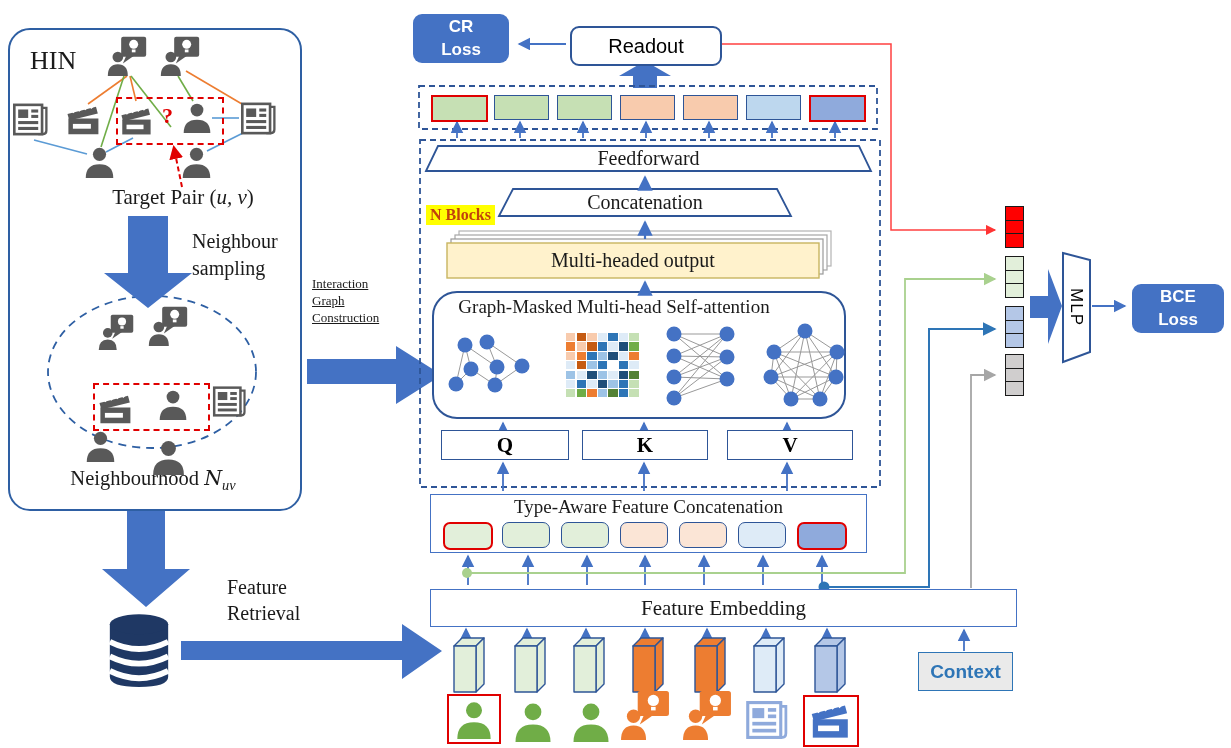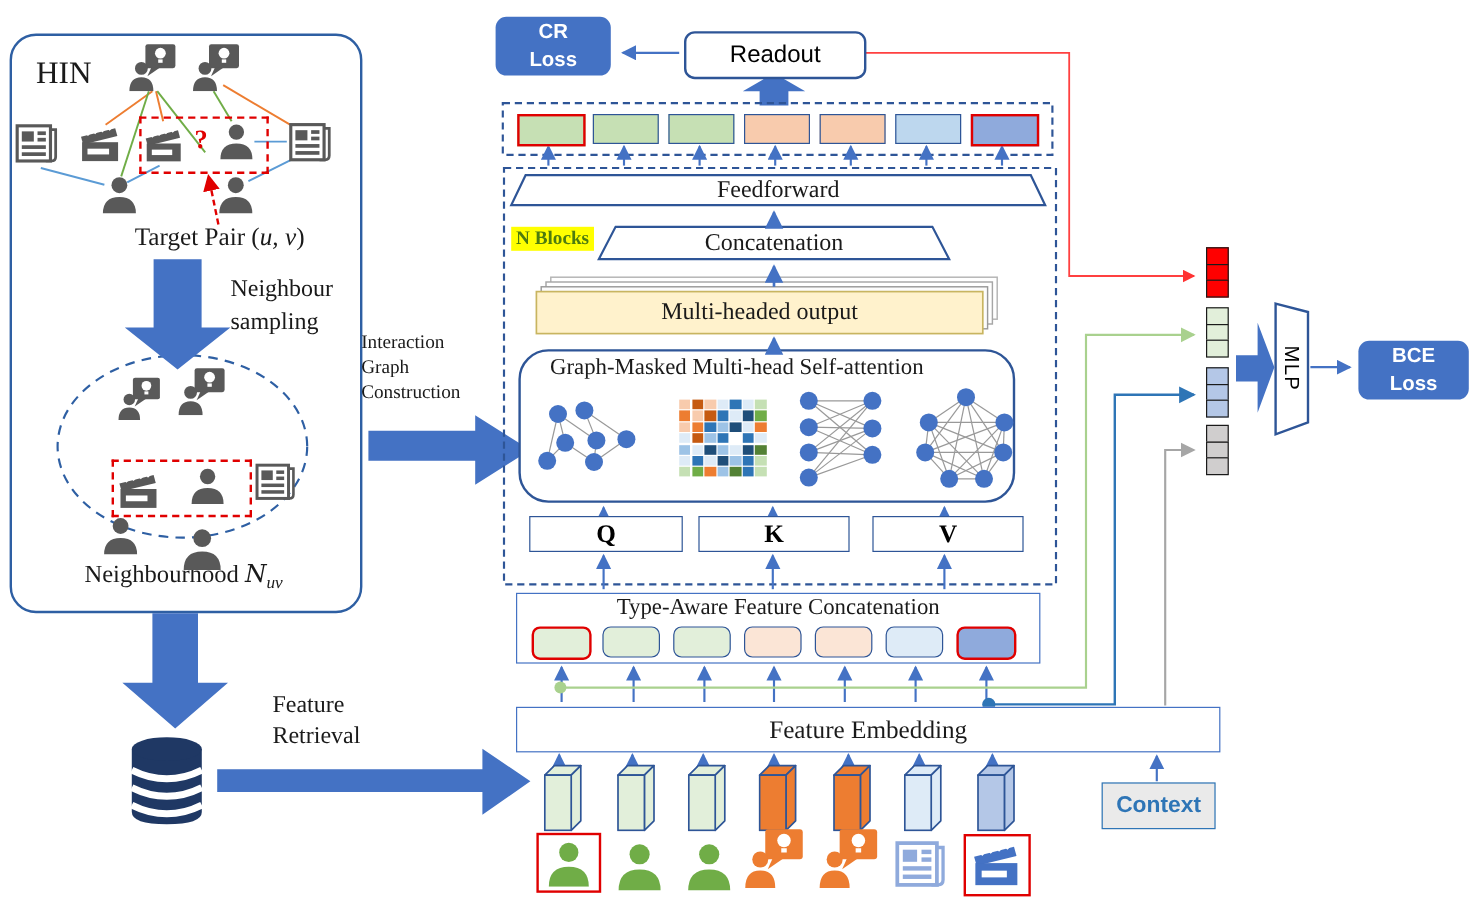--- a/index.html
+++ b/index.html
@@ -14,21 +14,21 @@
   .iconbox{z-index:4;line-height:0;}
   .bluebox{background:#4472C4;border-radius:9px;color:#fff;font-weight:bold;line-height:1.3;z-index:4;}
   .whitebox{background:#fff;border:2px solid #2E5597;border-radius:9px;z-index:4;}
   .qkv{background:#fff;border:1.8px solid #2E5597;font-weight:bold;font-size:21px;z-index:4;}
   .outline-box{background:#fff;border:1.6px solid #4472C4;z-index:3;}
   .ocell{position:absolute;top:9px;width:53px;height:23px;border:1.5px solid #2E5597;z-index:4;}
   .ocell.redb{border:2.5px solid #E00000;}
   .tcell{position:absolute;top:28px;width:46px;height:24px;border:1.5px solid #2E5597;border-radius:7px;z-index:4;}
   .tcell.redb{border:2px solid #E00000;}
   .scell{position:absolute;width:17px;height:13px;border:1.6px solid #1a1a1a;z-index:4;}
-  .nblocks{background:#FFFF00;color:#4d7c0f;font-weight:bold;font-size:16px;padding:1px 4px;z-index:5;}
+  .nblocks{background:#FFFF00;color:#c2410c;font-weight:bold;font-size:16px;padding:1px 4px;z-index:5;margin-top:16px;}
   #heatmap{left:566px;top:333px;display:grid;grid-template-columns:repeat(7,9.4px);grid-auto-rows:8.2px;gap:1.2px;z-index:5;}
   .hcell{width:9.4px;height:8.2px;}
   .redbox-ic{border:2.5px solid #E00000;display:flex;align-items:center;justify-content:center;background:#fff;}
   sub.ital{font-style:italic;font-size:70%;text-align:right;}
 </style>
 </head>
 <body>
 
 <div class="abs panel"></div>
 
@@ -229,21 +229,21 @@
   <div>Neighbour</div>
     <div>sampling</div>
 </div>
 
 <div class="abs red-dash" style="left:93px;top:383px;width:113px;height:44px;"></div>
 
 <div class="abs lbl ctr" style="left:28px;top:466px;width:250px;font-size:20.5px;">
   <span><span>Neighbourhood </span><i style="font-family:'DejaVu Serif',serif;">N</i><sub class="ital">uv</sub></span>
 </div>
 
-<div class="abs lbl" style="left:301px;top:276px;font-size:16px;line-height:1.3;">
+<div class="abs lbl" style="left:312px;top:276px;font-size:13px;line-height:1.3;text-decoration:underline;">
   <div>Interaction</div>
     <div>Graph</div>
     <div>Construction</div>
 </div>
 
 <div class="abs lbl" style="left:227px;top:574px;font-size:20px;line-height:1.3;">
   <div>Feature</div>
     <div>Retrieval</div>
 </div>
 

